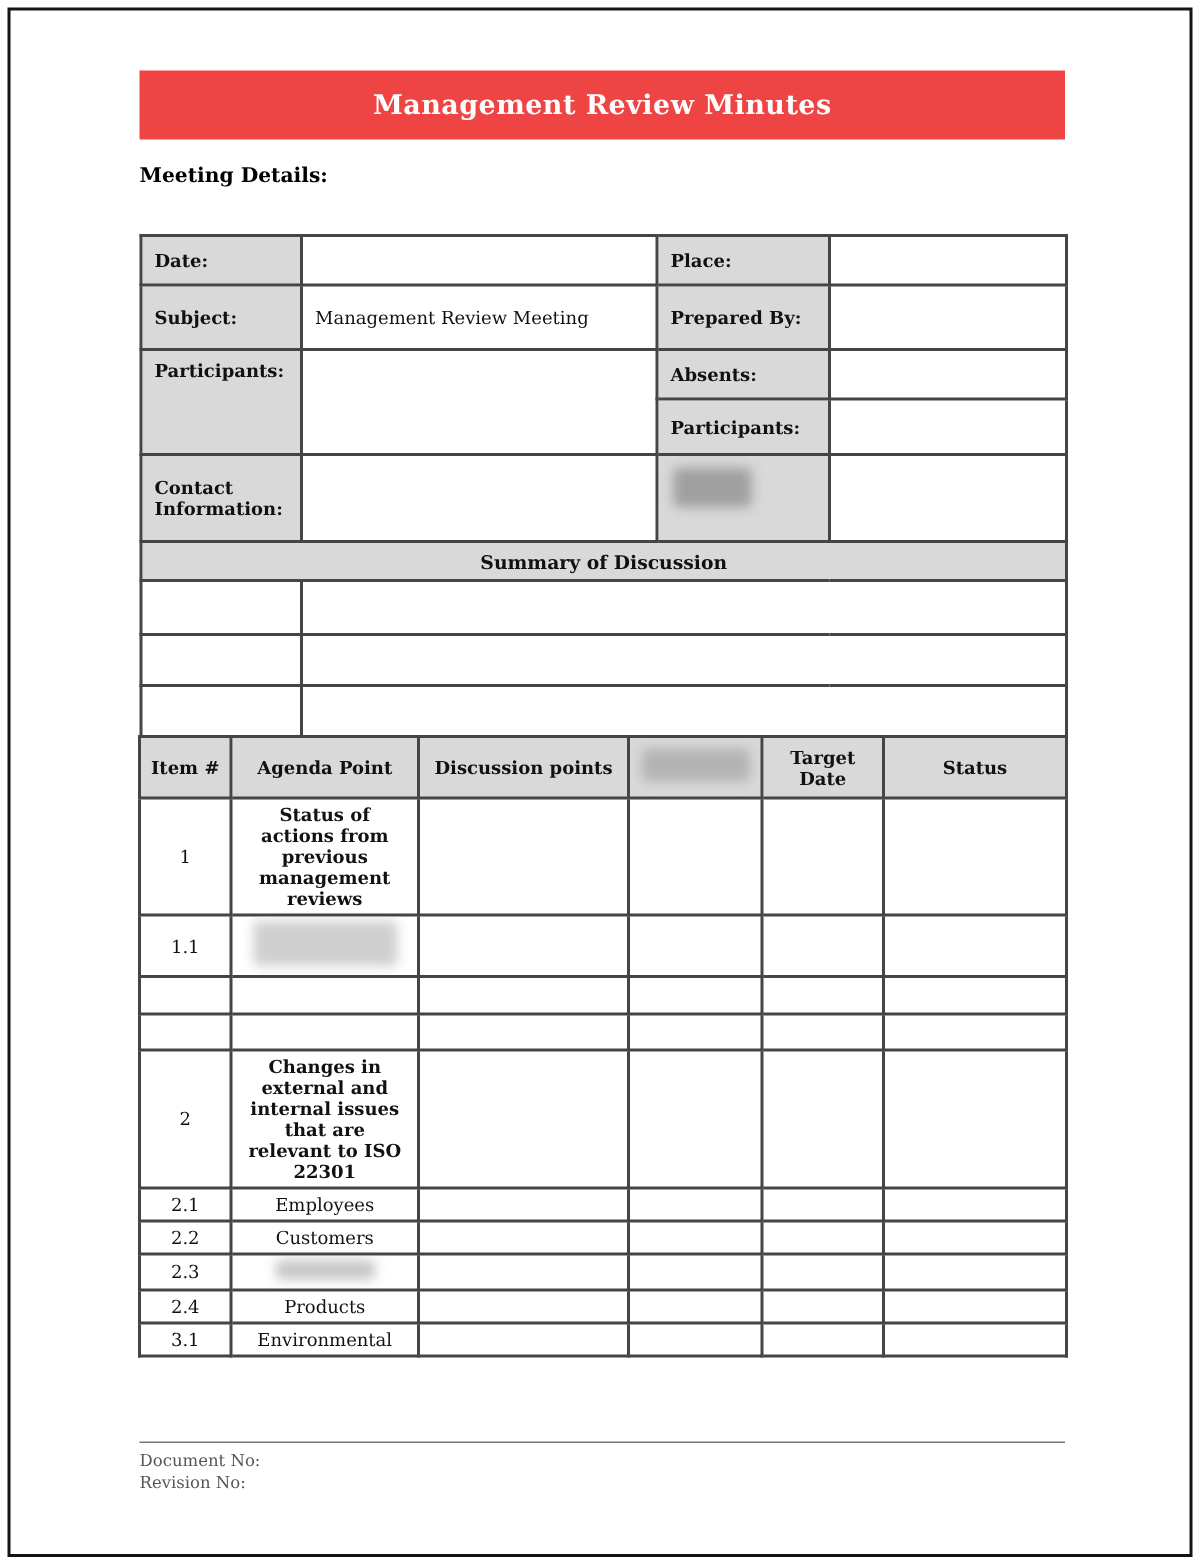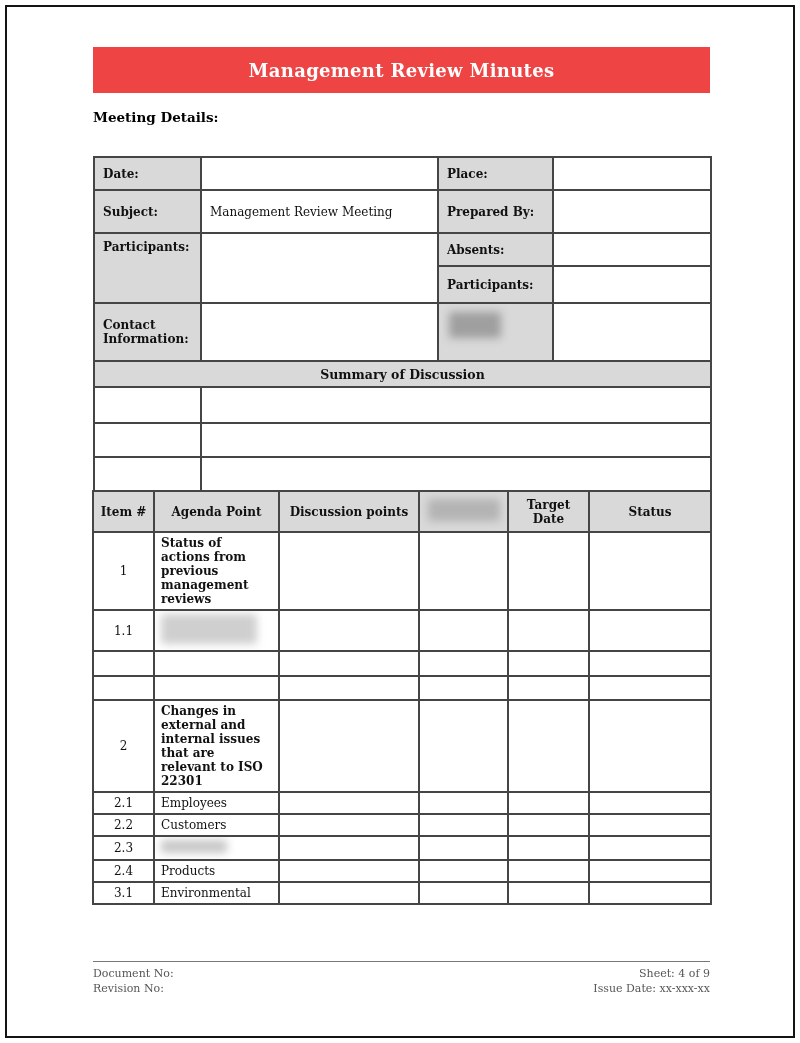--- a/index.html
+++ b/index.html
@@ -47,21 +47,21 @@
   }
   .h33{height:33px;} .h43{height:43px;} .h34{height:34px;} .h37{height:37px;}
   .h58{height:58px;} .h26{height:26px;} .h36{height:36px;}
   .ah41{height:41px;} .ah71{height:71px;} .ah40{height:40px;}
   .ah25{height:25px;} .ah24{height:24px;} .ah86{height:86px;} .ah21{height:21px;}
   .agenda-table th{
     background:#d9d9d9;font-weight:bold;text-align:center;vertical-align:middle;
     padding:2px 4px;
   }
   .item-cell{text-align:center;vertical-align:middle;}
-  .point-cell{text-align:left;vertical-align:middle;padding:3px 6px;}
+  .point-cell{text-align:center;vertical-align:middle;padding:3px 6px;}
   .point-bold{font-weight:bold;}
   .redact{
     display:inline-block;
     border-radius:2px;
     filter:blur(4px);
   }
   .redact-contact{width:52px;height:26px;background:#9f9f9f;margin:2px 0 0 2px;}
   .redact-header{width:72px;height:22px;background:#b3b3b3;}
   .redact-11{width:96px;height:30px;background:#cfcfcf;}
   .redact-23{width:66px;height:13px;background:#c6c6c6;}
@@ -240,18 +240,14 @@
       <td class="val"></td>
     </tr>
   </tbody>
     </table>
 
   <div class="footer">
     <div class="left">
       <div>Document No:</div>
       <div>Revision No:</div>
     </div>
-    <div class="right">
-      <div>Sheet: 4 of 9</div>
-      <div>Issue Date: xx-xxx-xx</div>
-    </div>
   </div>
 </div>
 
 </body></html>

